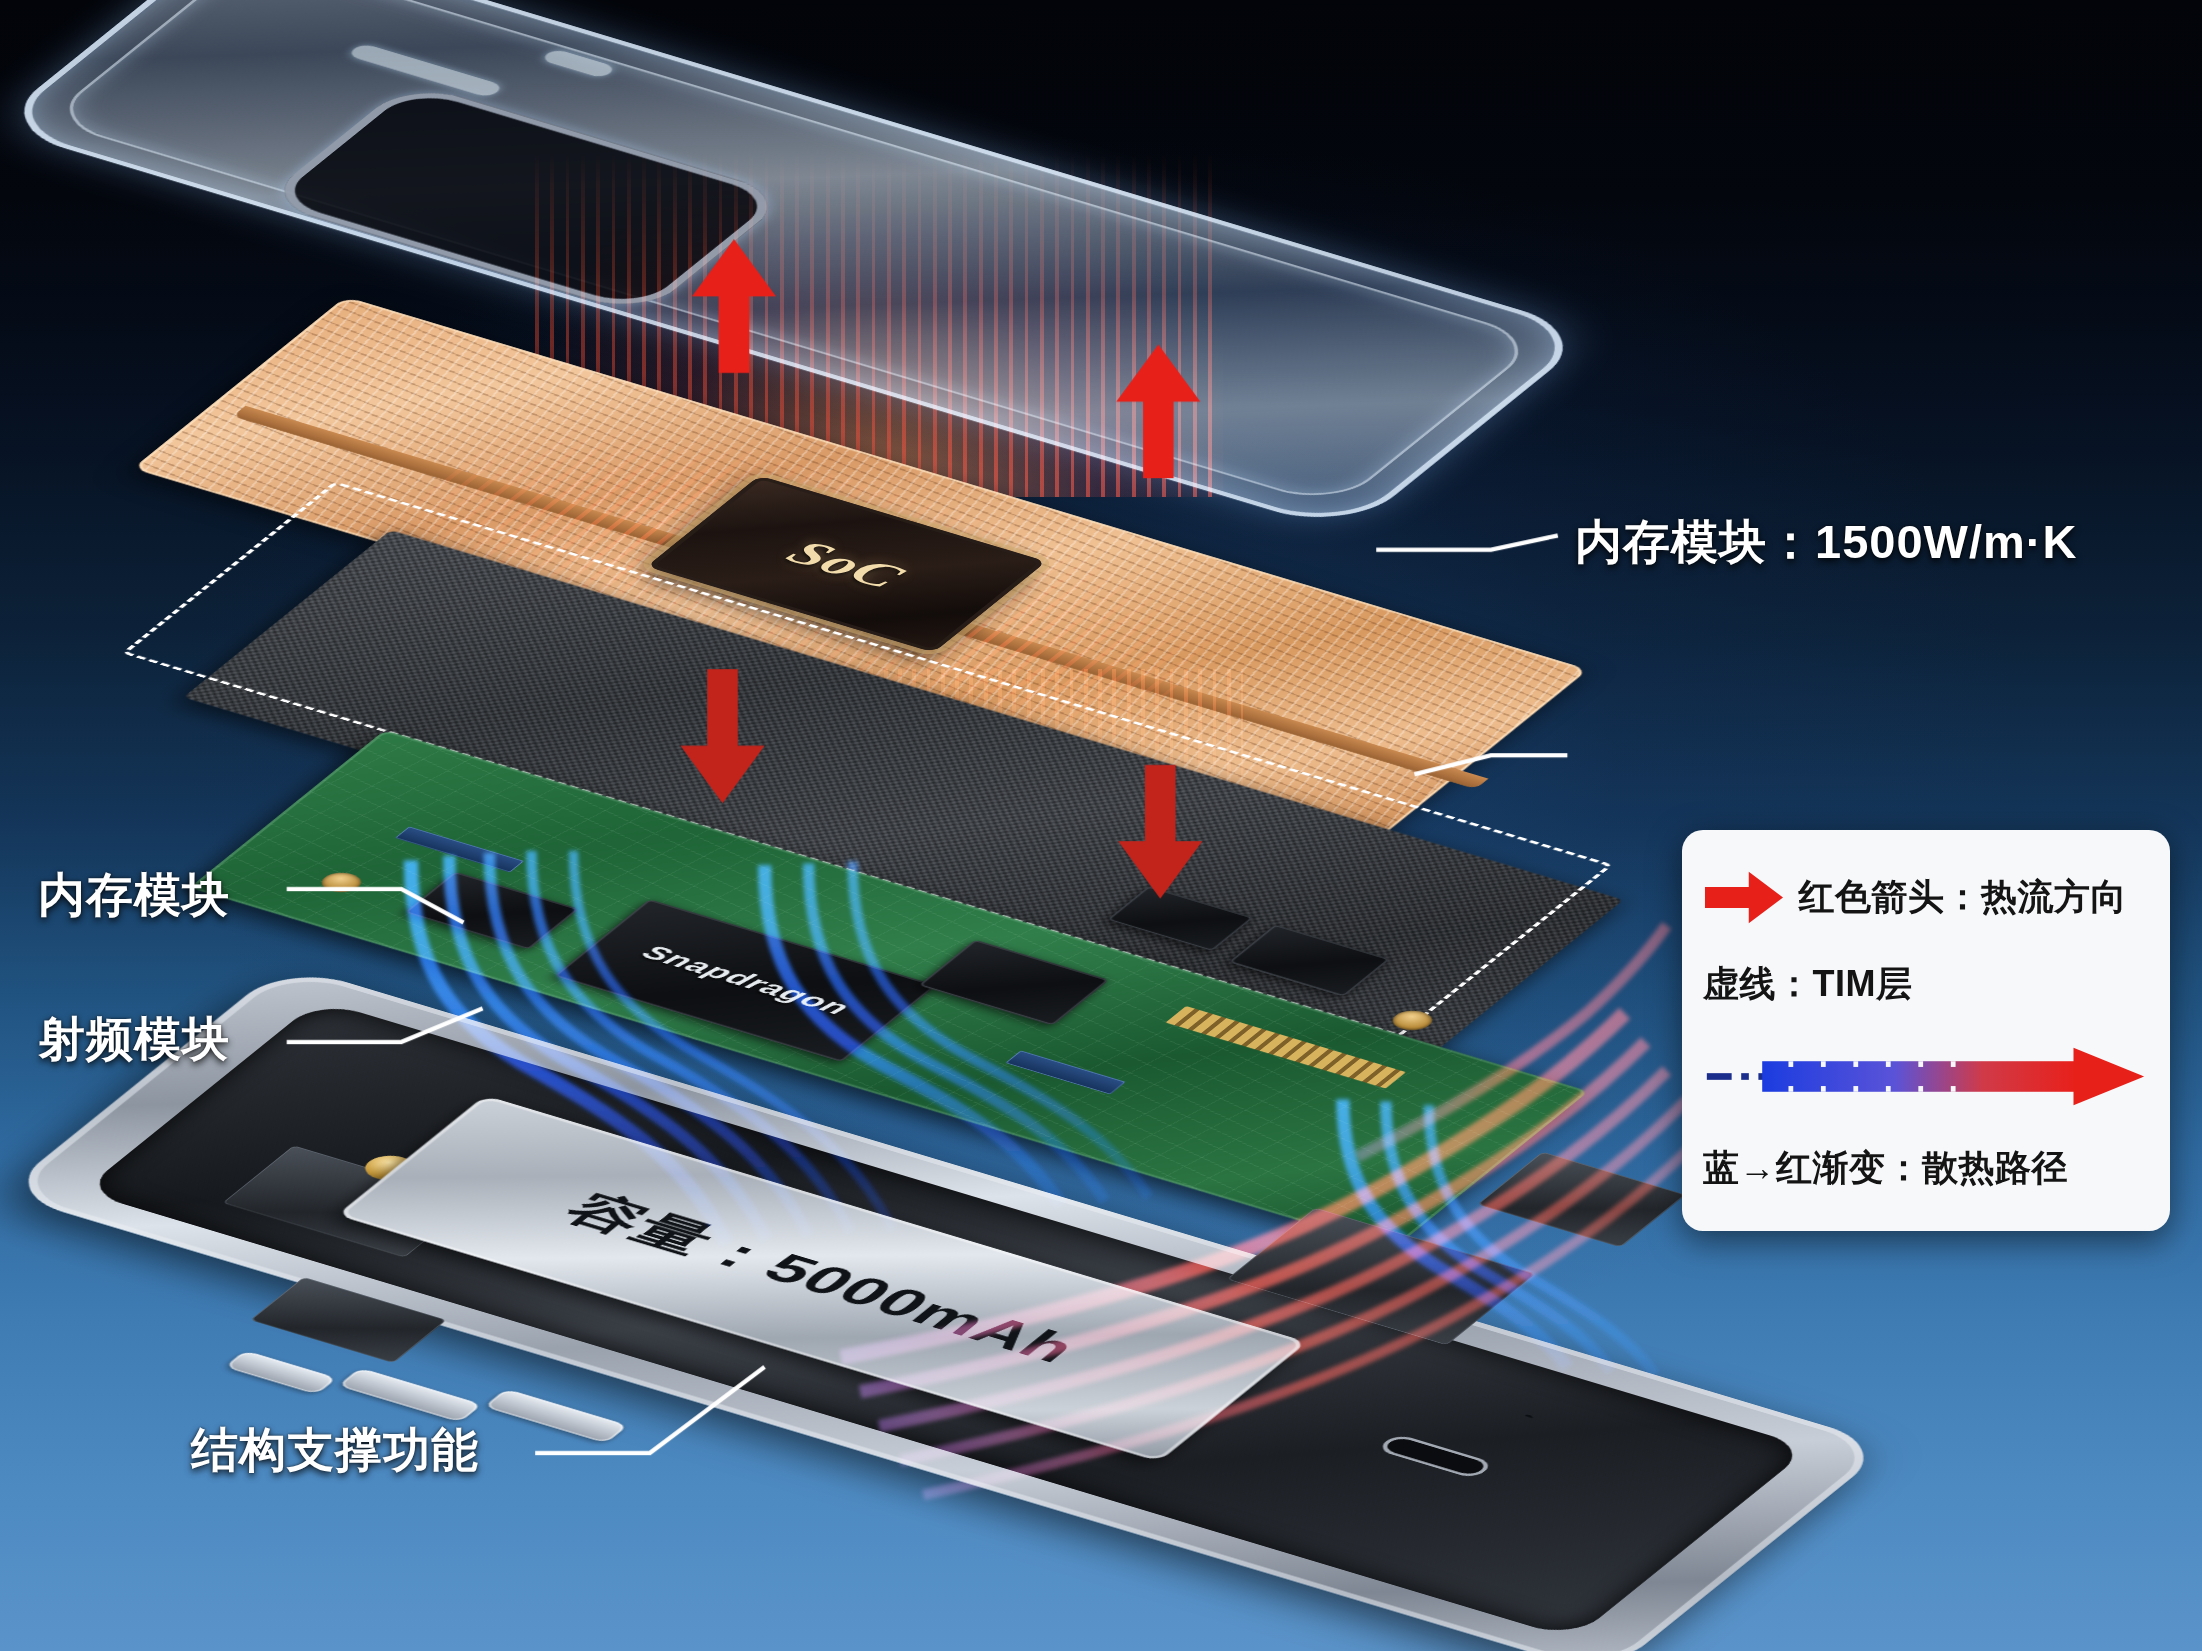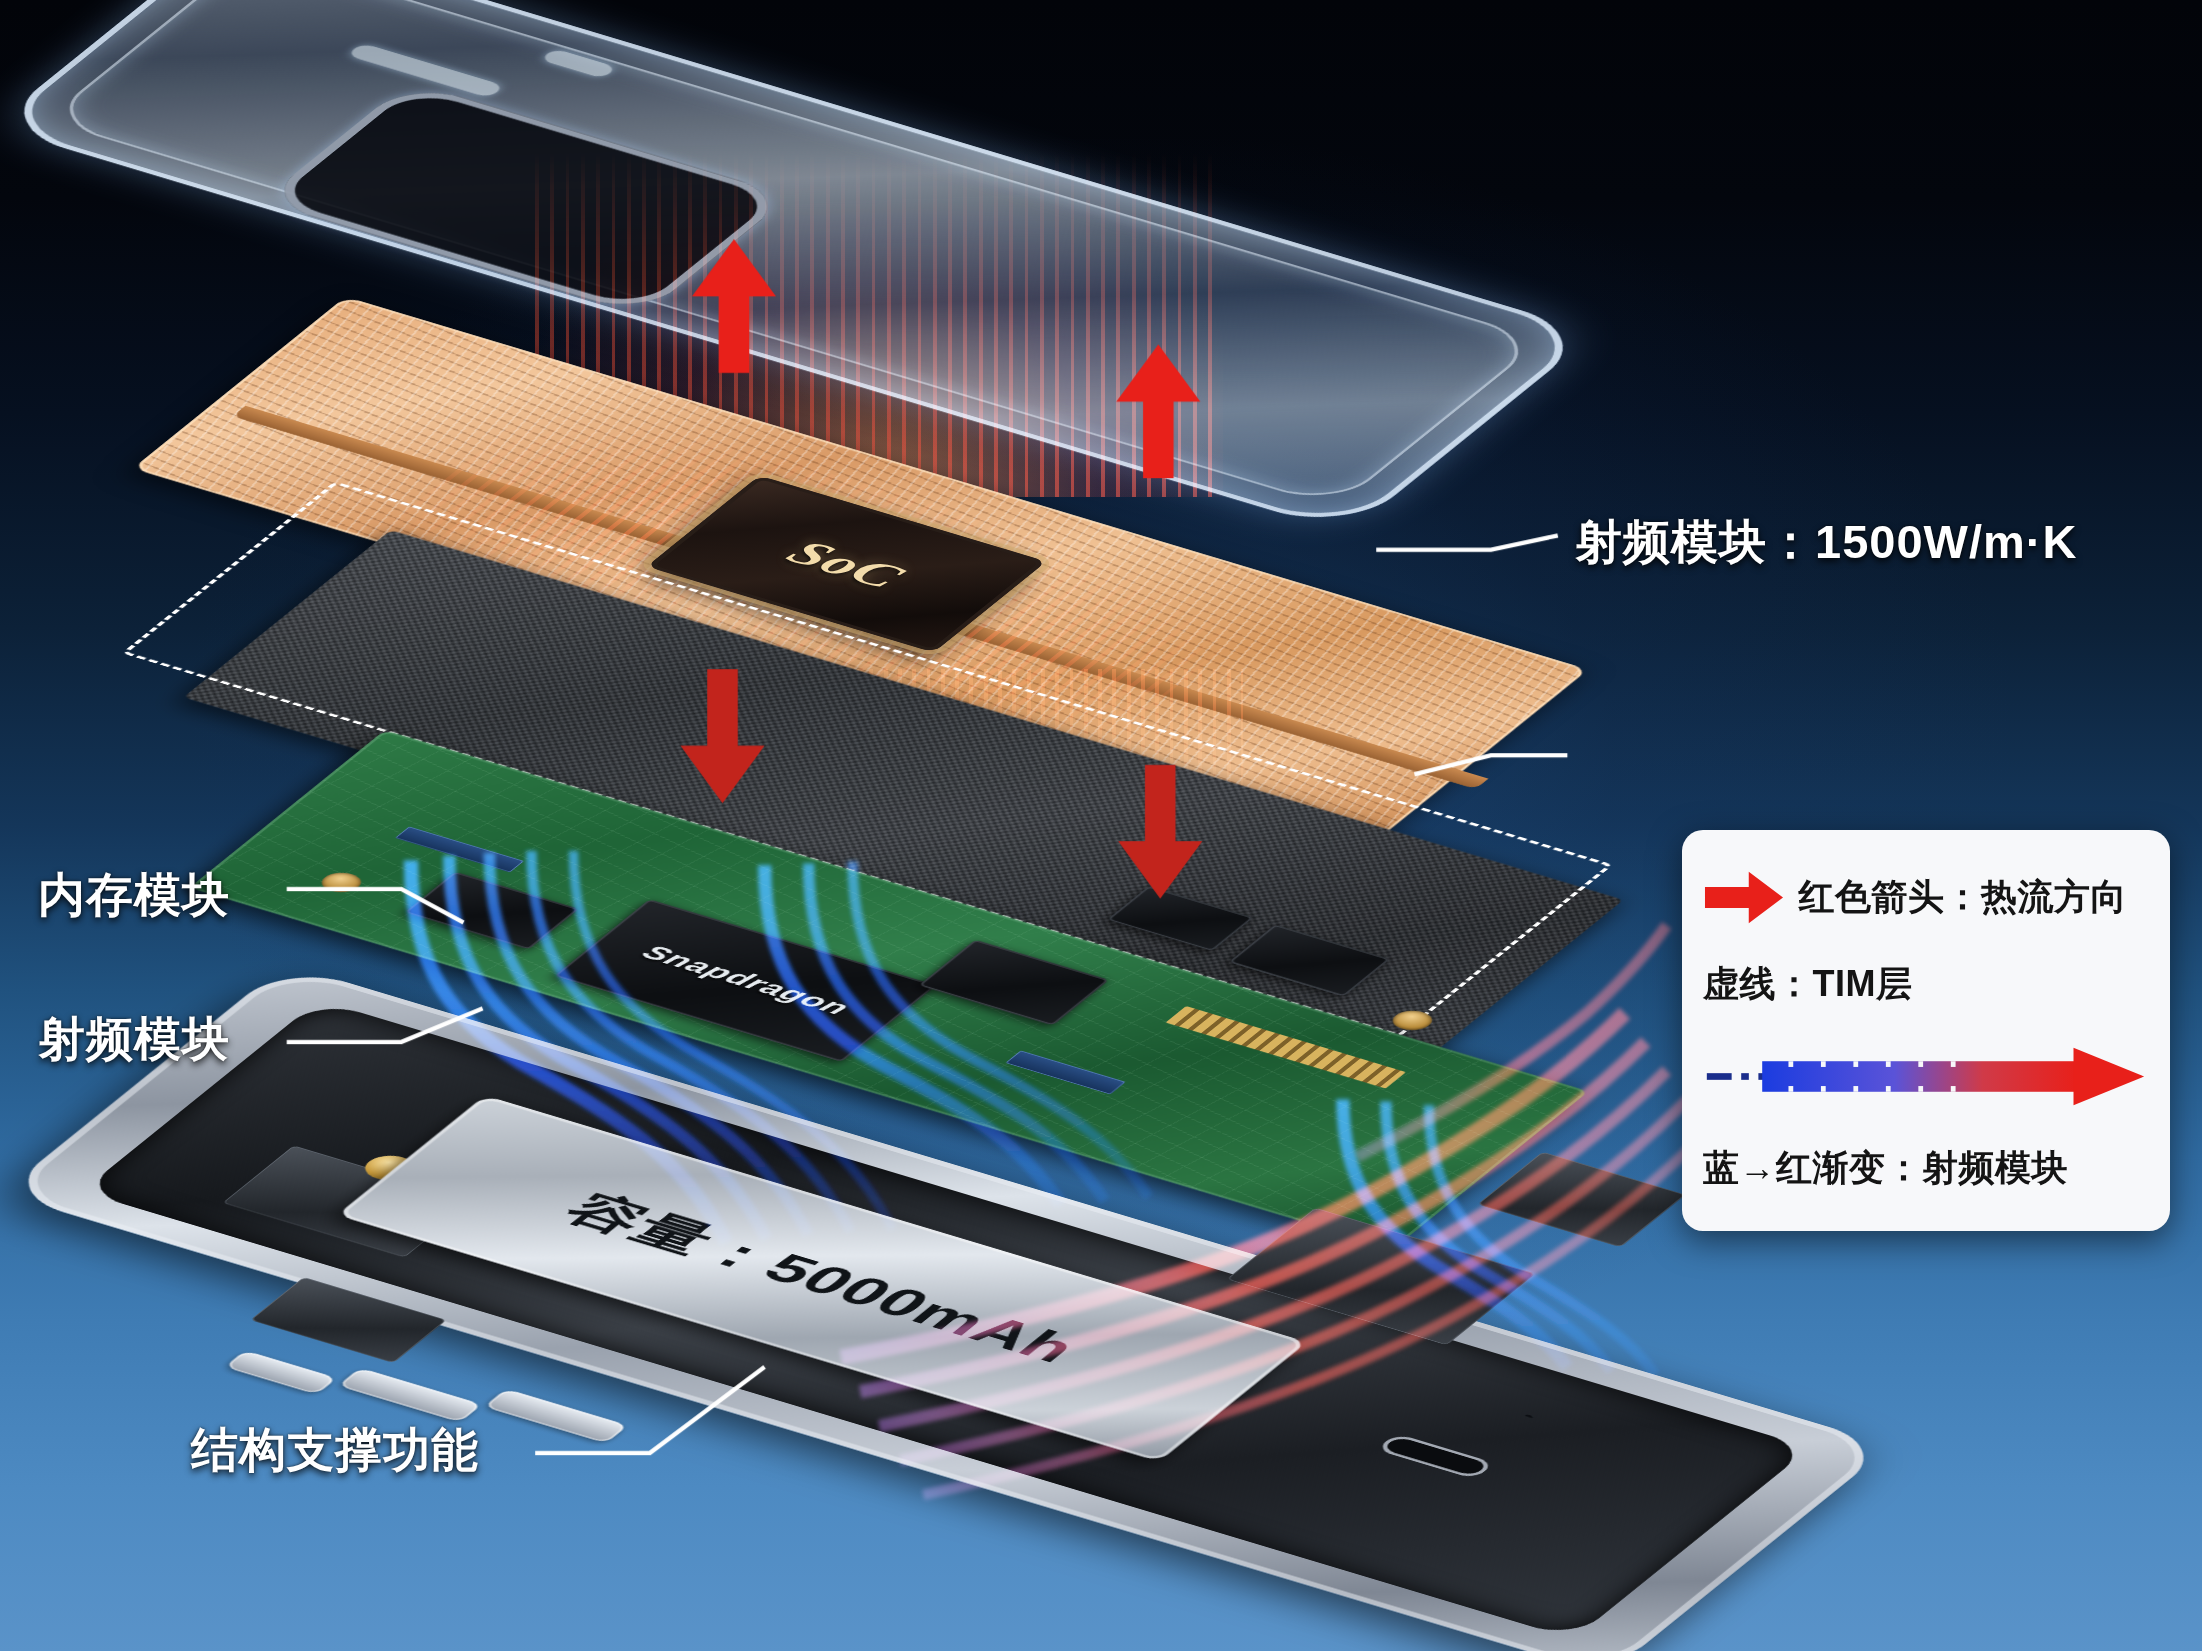--- a/index.html
+++ b/index.html
@@ -516,21 +516,21 @@
       <path d="M740 700 l0 80 l-28 0 l44 60 l44 -60 l-28 0 l0 -80 z"></path>
     </g>
     <g fill="#c2241c">
       <path d="M1198 800 l0 80 l-28 0 l44 60 l44 -60 l-28 0 l0 -80 z"></path>
     </g>
   </svg>
 
   <div class="callout" style="left:38px;  top:856px;margin-top:8px;">内存模块</div>
   <div class="callout" style="left:38px;  top:1008px;">射频模块</div>
   <div class="callout" style="left:191px; top:1419px;">结构支撑功能</div>
-  <div class="callout" style="left:1575px; top:511px;">射频模块：1500W/m·K</div>
+  <div class="callout" style="left:1575px; top:511px;">内存模块：1500W/m·K</div>
 
   <div id="legend">
 
     <div class="lg-row">
       <svg class="lg-arrow-red" width="82" height="59" viewBox="0 0 86 62">
         <path d="M2 20 L48 20 L48 4 L84 31 L48 58 L48 42 L2 42 Z" fill="#e8201a"></path>
       </svg>
       <span class="lg-text">红色箭头：热流方向</span>
     </div>
 
@@ -568,18 +568,18 @@
             <line x1="228" y1="46" x2="228" y2="52"></line>
           <line x1="262" y1="20" x2="262" y2="26"></line>
             <line x1="262" y1="46" x2="262" y2="52"></line>
         </g>
 
         <path d="M388 6 L462 36 L388 66 Z" fill="#e8201a"></path>
       </svg>
     </div>
 
     <div class="lg-row">
-      <span class="lg-text">蓝→红渐变：射频模块</span>
+      <span class="lg-text">蓝→红渐变：散热路径</span>
     </div>
   </div>
 
 </div>
 
 
 </body></html>

